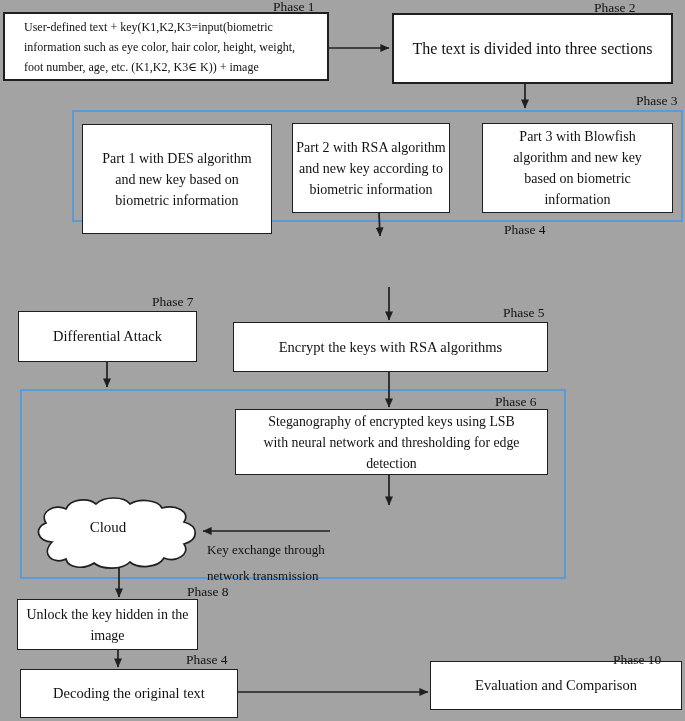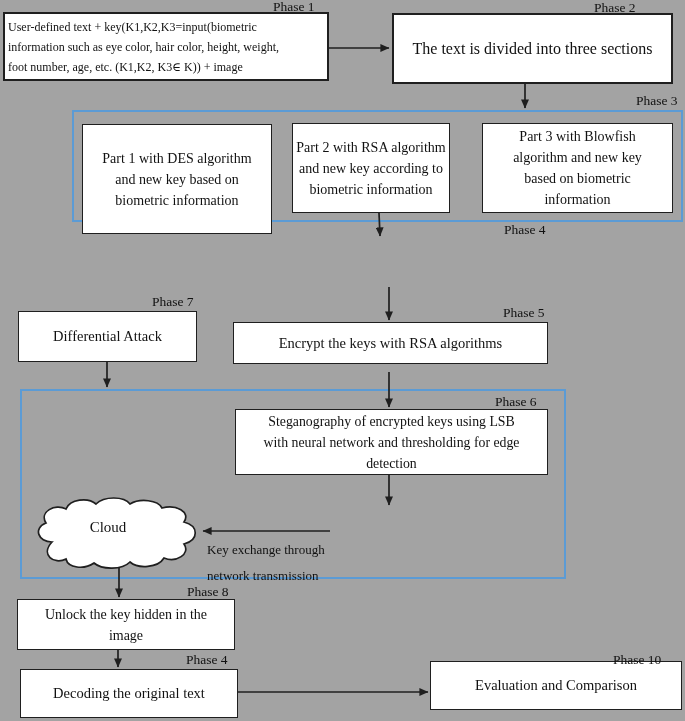--- a/index.html
+++ b/index.html
@@ -42,39 +42,39 @@
   <div class="phase-label" style="left:152px;top:294px;">Phase 7</div>
   <div class="phase-label" style="left:187px;top:584px;">Phase 8</div>
   <div class="phase-label" style="left:186px;top:652px;">Phase 4</div>
   <div class="phase-label" style="left:613px;top:652px;">Phase 10</div>
 
   <div class="container" style="left:72px;top:110px;width:611px;height:112px;"></div>
 
   <div class="container" style="left:20px;top:389px;width:546px;height:190px;"></div>
 
   <div class="box pre" style="left:3px;top:12px;width:326px;height:69px;border-width:2px;
-       justify-content:flex-start;text-align:left;font-size:12px;line-height:20px;padding:0 3px;">User-defined text + key(K1,K2,K3=input(biometric
+       justify-content:flex-start;text-align:left;font-size:12px;line-height:20px;padding:0 19px;">User-defined text + key(K1,K2,K3=input(biometric
 information such as eye color, hair color, height, weight,
 foot number, age, etc. (K1,K2, K3∈ K)) + image</div>
 
   <div class="box" style="left:392px;top:13px;width:281px;height:71px;border-width:2px;font-size:16px;">The text is divided into three sections</div>
 
   <div class="box pre" style="left:82px;top:124px;width:190px;height:110px;font-size:14px;">Part 1 with DES algorithm
 and new key based on
 biometric information</div>
   <div class="box pre" style="left:292px;top:123px;width:158px;height:90px;font-size:14px;">Part 2 with RSA algorithm
 and new key according to
 biometric information</div>
   <div class="box pre" style="left:482px;top:123px;width:191px;height:90px;font-size:14px;">Part 3 with Blowfish
 algorithm and new key
 based on biometric
 information</div>
 
 
-  <div class="box" style="left:233px;top:322px;width:315px;height:42px;font-size:14.5px;">Encrypt the keys with RSA algorithms</div>
+  <div class="box" style="left:233px;top:322px;width:315px;height:50px;font-size:14.5px;">Encrypt the keys with RSA algorithms</div>
 
   <div class="box" style="left:18px;top:311px;width:179px;height:51px;font-size:14.5px;">Differential Attack</div>
 
   <div class="box pre" style="left:235px;top:409px;width:313px;height:66px;font-size:13.8px;">Steganography of encrypted keys using LSB
 with neural network and thresholding for edge
 detection</div>
 
 
   <svg id="cloud-svg" width="172" height="74" viewBox="0 0 172 74">
     <path d="M 22 46
@@ -90,21 +90,21 @@
              C 92 74, 72 74, 64 67
              C 54 74, 38 72, 36 63
              C 24 69, 10 59, 22 46 Z" fill="#ffffff" stroke="#1f1f1f" stroke-width="1.7"></path>
   </svg>
   <div class="shape-label" style="left:58px;top:516px;width:100px;height:22px;font-size:15px;">Cloud</div>
 
   <div class="shape-label pre" style="left:207px;top:537px;width:145px;height:38px;
        font-size:13px;line-height:26px;justify-content:flex-start;text-align:left;align-items:flex-start;">Key exchange through
 network transmission</div>
 
-  <div class="box pre" style="left:17px;top:599px;width:218px;height:51px;font-size:14px;">Unlock the key hidden in the
+  <div class="box pre" style="left:17px;top:599px;width:181px;height:51px;font-size:14px;">Unlock the key hidden in the
 image</div>
 
   <div class="box" style="left:20px;top:669px;width:218px;height:49px;font-size:14.5px;">Decoding the original text</div>
 
   <div class="box" style="left:430px;top:661px;width:252px;height:49px;font-size:14.5px;">Evaluation and Comparison</div>
 
   <svg id="arrows" width="685" height="721" viewBox="0 0 685 721">
     <defs>
       <marker id="ah" markerWidth="10" markerHeight="8" refX="8.6" refY="4" orient="auto" markerUnits="userSpaceOnUse">
         <path d="M0,0 L9,4 L0,8 Z" fill="#1f1f1f"></path>

